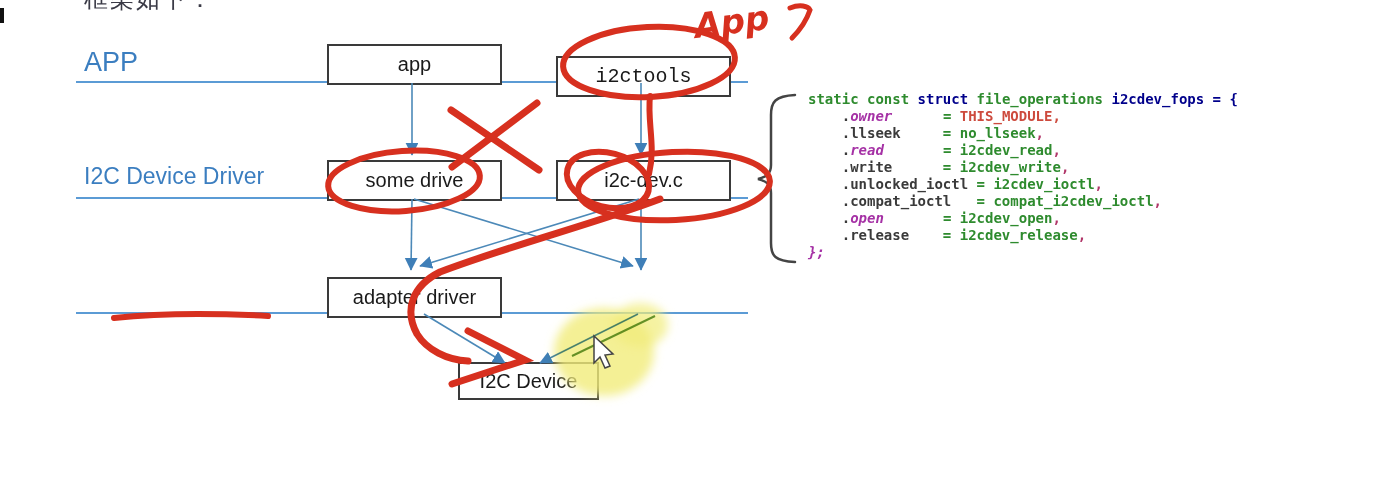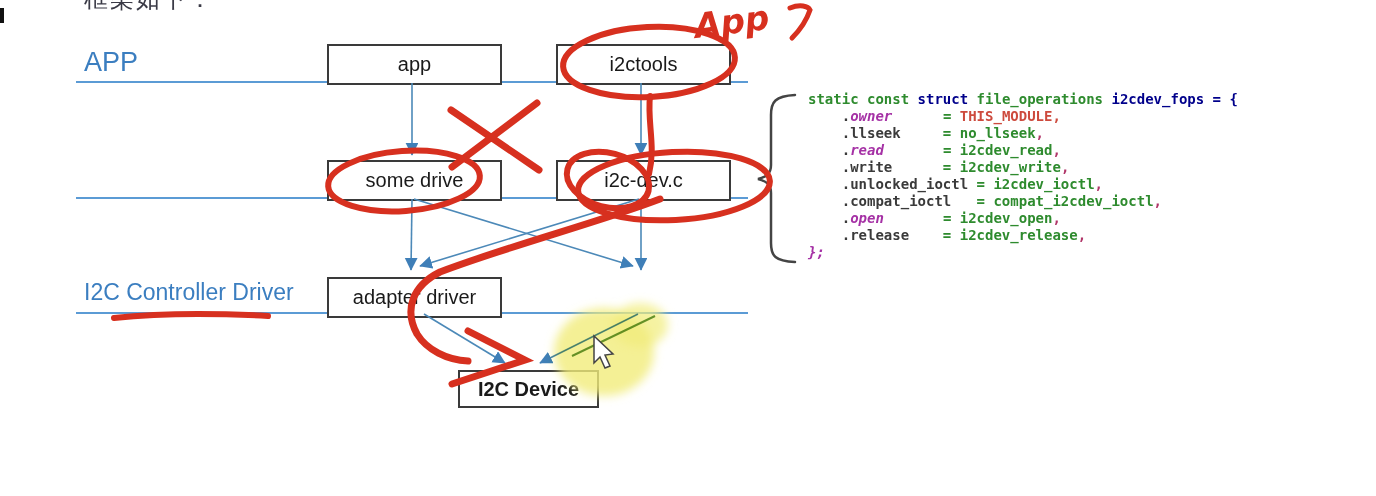--- a/index.html
+++ b/index.html
@@ -7,26 +7,26 @@
          font-family:"Liberation Sans",sans-serif;}
   .edge-mark{position:absolute;left:0;top:8px;width:4px;height:15px;background:#111;}
   .top-clip{position:absolute;left:84px;top:-17px;font-size:24px;color:#3a3a46;letter-spacing:2px;}
   .layer-label{position:absolute;color:#3b7ec0;white-space:nowrap;}
   .label-app{left:84px;top:47px;font-size:27px;}
   .label-dev{left:84px;top:163px;font-size:23px;}
   .label-ctrl{left:84px;top:279px;font-size:23px;}
   .dbox{position:absolute;border:2px solid #3a3a3a;background:#fff;display:flex;
         align-items:center;justify-content:center;font-size:20px;color:#1a1a1a;z-index:2;}
   .box-app{left:327px;top:44px;width:171px;height:37px;}
-  .box-i2ctools{left:556px;top:44px;width:171px;height:37px;}
+  .box-i2ctools{left:556px;top:56px;width:171px;height:37px;font-family:Liberation Mono, monospace;}
   .box-somedrive{left:327px;top:160px;width:171px;height:37px;text-align:right;}
   .box-i2cdev{left:556px;top:160px;width:171px;height:37px;text-align:right;}
   .box-adapter{left:327px;top:277px;width:171px;height:37px;}
   .box-gpio{left:556px;top:277px;width:171px;height:37px;}
-  .box-device{left:458px;top:370px;width:137px;height:34px;z-index:2;font-weight:bold;}
+  .box-device{left:458px;top:362px;width:137px;height:34px;z-index:2;}
   .code{position:absolute;left:808px;top:91px;z-index:2;
         font-family:"DejaVu Sans Mono","Liberation Mono",monospace;
         font-size:14px;line-height:17px;white-space:pre;font-weight:bold;}
   .svg-under{position:absolute;left:0;top:0;z-index:1;pointer-events:none;}
   .svg-over{position:absolute;left:0;top:0;z-index:5;pointer-events:none;}
   .note{position:absolute;left:72px;top:441px;font-size:21px;color:#4a4a4a;z-index:2;}
   .hand-text{font-family:"DejaVu Sans",sans-serif;font-weight:bold;font-style:italic;}
 </style>
 </head>
 <body>
@@ -37,21 +37,21 @@
 
   <div class="top-clip">框架如下：</div>
 
   <svg class="svg-under" width="1376" height="496">
     <line x1="76" y1="82" x2="748" y2="82" stroke="#5b9bd5" stroke-width="2"></line>
     <line x1="76" y1="198" x2="748" y2="198" stroke="#5b9bd5" stroke-width="2"></line>
     <line x1="76" y1="313" x2="748" y2="313" stroke="#5b9bd5" stroke-width="2"></line>
   </svg>
 
   <div class="layer-label label-app">APP</div>
-  <div class="layer-label label-ctrl">I2C Controller Driver</div>
+  <div class="layer-label label-dev">I2C Device Driver</div>
 
   <div class="dbox box-app">app</div>
   <div class="dbox box-i2ctools">i2ctools</div>
   <div class="dbox box-somedrive">some drive</div>
   <div class="dbox box-i2cdev">i2c-dev.c</div>
   <div class="dbox box-adapter">adapter driver</div>
   <div class="dbox box-device">I2C Device</div>
 
   <div class="code"><div><span style="color: rgb(46, 139, 46);">static const </span><span style="color: rgb(0, 0, 139);">struct</span><span style="color: rgb(58, 58, 58);"> </span><span style="color: rgb(46, 139, 46);">file_operations</span><span style="color: rgb(58, 58, 58);"> </span><span style="color: rgb(0, 0, 139);">i2cdev_fops = {</span></div><div><span style="color: rgb(58, 58, 58);">    .</span><span style="color: rgb(165, 49, 165); font-style: italic;">owner</span><span style="color: rgb(58, 58, 58);">      </span><span style="color: rgb(46, 139, 46);">= </span><span style="color: rgb(205, 74, 61);">THIS_MODULE,</span></div><div><span style="color: rgb(58, 58, 58);">    .llseek     </span><span style="color: rgb(46, 139, 46);">= </span><span style="color: rgb(46, 139, 46);">no_llseek</span><span style="color: rgb(176, 53, 104);">,</span></div><div><span style="color: rgb(58, 58, 58);">    .</span><span style="color: rgb(165, 49, 165); font-style: italic;">read</span><span style="color: rgb(58, 58, 58);">       </span><span style="color: rgb(46, 139, 46);">= </span><span style="color: rgb(46, 139, 46);">i2cdev_read</span><span style="color: rgb(176, 53, 104);">,</span></div><div><span style="color: rgb(58, 58, 58);">    .write      </span><span style="color: rgb(46, 139, 46);">= </span><span style="color: rgb(46, 139, 46);">i2cdev_write</span><span style="color: rgb(176, 53, 104);">,</span></div><div><span style="color: rgb(58, 58, 58);">    .unlocked_ioctl </span><span style="color: rgb(46, 139, 46);">= </span><span style="color: rgb(46, 139, 46);">i2cdev_ioctl</span><span style="color: rgb(176, 53, 104);">,</span></div><div><span style="color: rgb(58, 58, 58);">    .compat_ioctl   </span><span style="color: rgb(46, 139, 46);">= </span><span style="color: rgb(46, 139, 46);">compat_i2cdev_ioctl</span><span style="color: rgb(176, 53, 104);">,</span></div><div><span style="color: rgb(58, 58, 58);">    .</span><span style="color: rgb(165, 49, 165); font-style: italic;">open</span><span style="color: rgb(58, 58, 58);">       </span><span style="color: rgb(46, 139, 46);">= </span><span style="color: rgb(46, 139, 46);">i2cdev_open</span><span style="color: rgb(176, 53, 104);">,</span></div><div><span style="color: rgb(58, 58, 58);">    .release    </span><span style="color: rgb(46, 139, 46);">= </span><span style="color: rgb(46, 139, 46);">i2cdev_release</span><span style="color: rgb(176, 53, 104);">,</span></div><div><span style="color: rgb(165, 49, 165); font-style: italic;">};</span></div></div>
 

